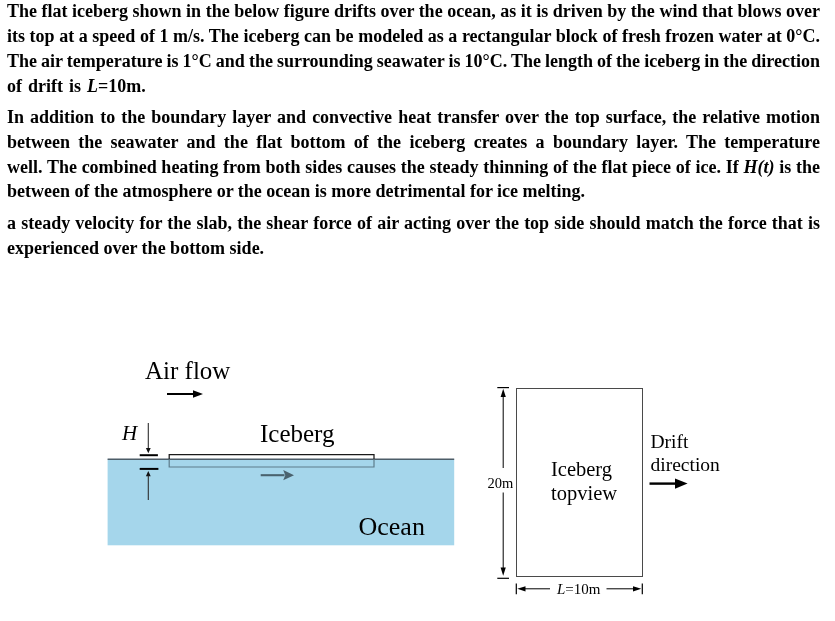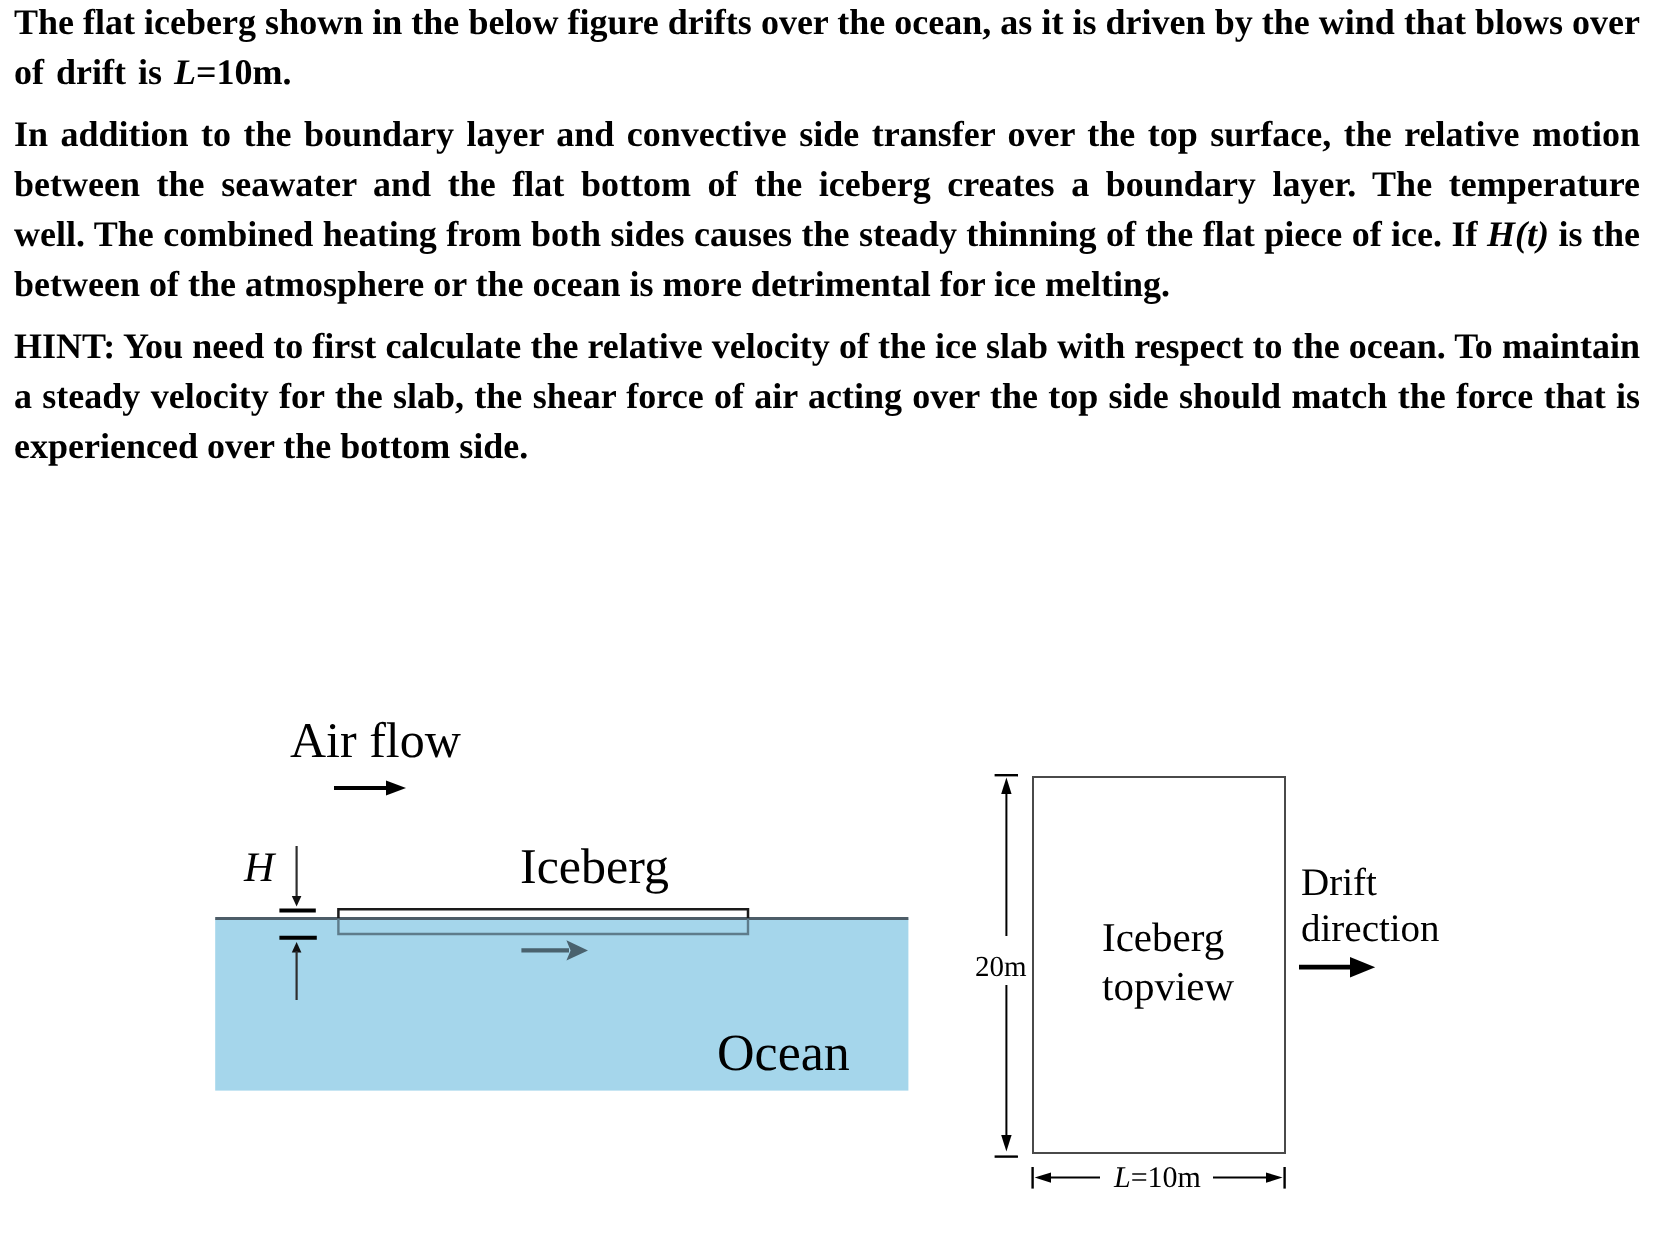--- a/index.html
+++ b/index.html
@@ -12,32 +12,33 @@
   svg{position:absolute;left:0;top:0;}
   text{font-family:"Liberation Serif",serif;fill:#000;}
 </style>
 </head>
 <body>
 <div id="page">
 
 <div id="text">
 <div class="para">
 <div class="jl">The flat iceberg shown in the below figure drifts over the ocean, as it is driven by the wind that blows over</div>
+<div class="jl">its top at a speed of 1 m/s. The iceberg can be modeled as a rectangular block of fresh frozen water at 0°C.</div>
+<div class="jl" style="word-spacing:-0.5px">The air temperature is 1°C and the surrounding seawater is 10°C. The length of the iceberg in the direction</div>
 <div style="word-spacing:1.5px">of drift is <i>L</i>=10m.</div>
 </div>
 
 <div class="para">
-<div class="jl">In addition to the boundary layer and convective side transfer over the top surface, the relative motion</div>
+<div class="jl">In addition to the boundary layer and convective heat transfer over the top surface, the relative motion</div>
 <div class="jl">between the seawater and the flat bottom of the iceberg creates a boundary layer. The temperature</div>
 <div class="jl">well. The combined heating from both sides causes the steady thinning of the flat piece of ice. If <i>H</i><i>(</i><i>t</i><i>)</i> is the</div>
 <div>between of the atmosphere or the ocean is more detrimental for ice melting.</div>
 </div>
 
 <div class="para">
-<div class="jl">HINT: You need to first calculate the relative velocity of the ice slab with respect to the ocean. To maintain</div>
 <div class="jl">a steady velocity for the slab, the shear force of air acting over the top side should match the force that is</div>
 <div>experienced over the bottom side.</div>
 </div>
 </div>
 
 <svg width="835" height="621" viewBox="0 0 835 621">
 
   <text x="145" y="378.5" font-size="25">Air flow</text>
 
   <g>

